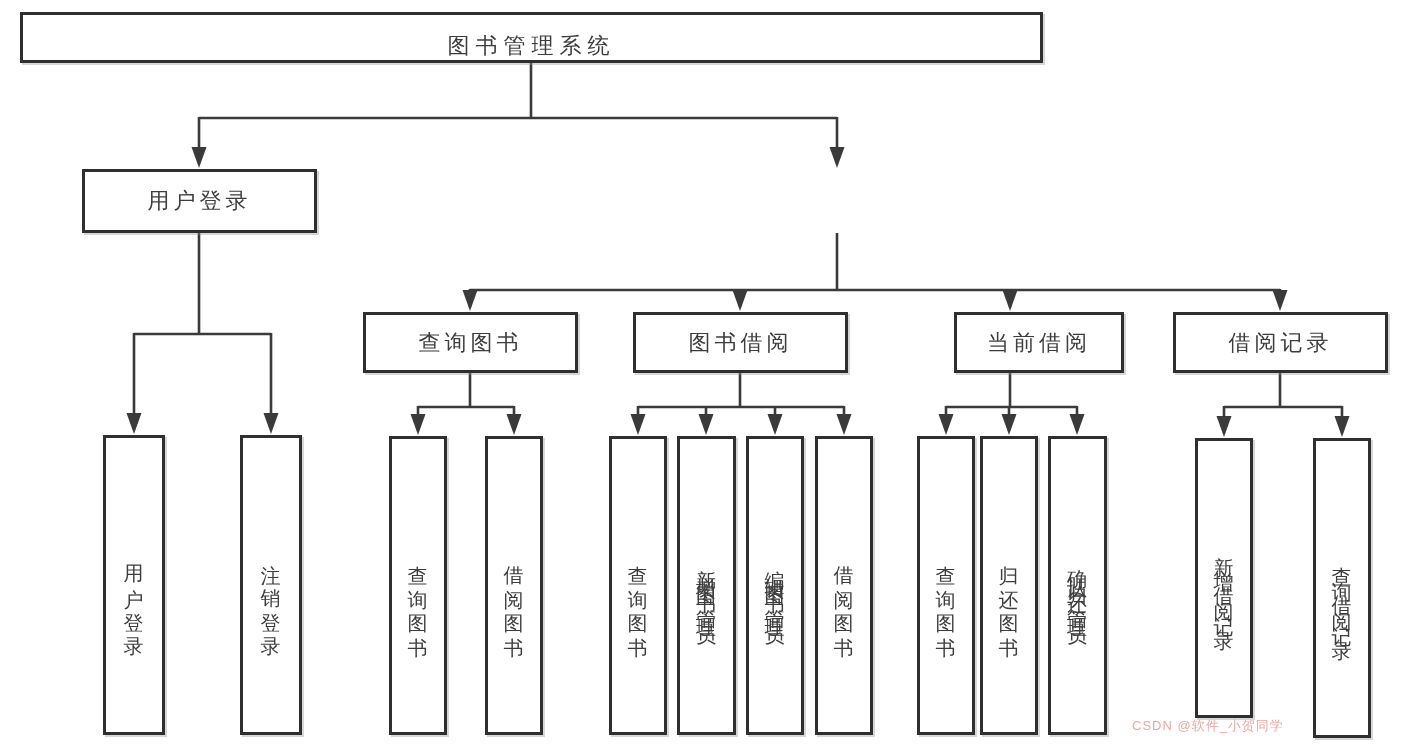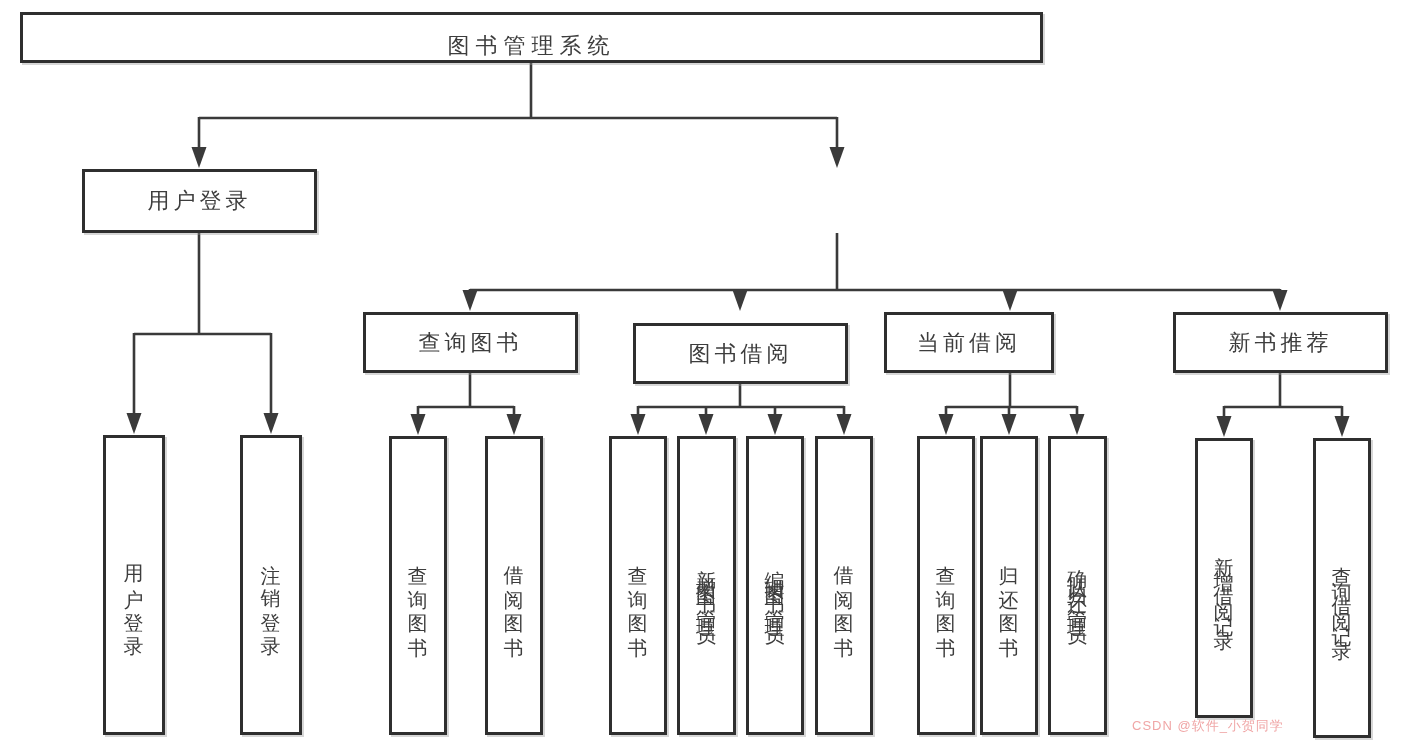--- a/index.html
+++ b/index.html
@@ -111,28 +111,28 @@
     <span>图书管理系统</span>
   </div>
 
   <div class="box" style="left:82px;top:169px;width:235px;height:64px">
     <span>用户登录</span>
   </div>
 
   <div class="box" style="left:363px;top:312px;width:215px;height:61px">
     <span>查询图书</span>
   </div>
-  <div class="box" style="left:633px;top:323px;width:215px;height:61px">
+  <div class="box" style="left:633px;top:312px;width:215px;height:61px">
     <span>图书借阅</span>
   </div>
-  <div class="box" style="left:884px;top:312px;width:170px;height:61px">
+  <div class="box" style="left:954px;top:312px;width:170px;height:61px">
     <span>当前借阅</span>
   </div>
   <div class="box" style="left:1173px;top:312px;width:215px;height:61px">
-    <span>新书推荐</span>
+    <span>借阅记录</span>
   </div>
 
   <div class="vbox v4" style="left:103px;top:435px;width:62px;height:300px">
     <span>用户登录</span>
   </div>
   <div class="vbox v4" style="left:240px;top:435px;width:62px;height:300px">
     <span>注销登录</span>
   </div>
 
   <div class="vbox v4" style="left:389px;top:436px;width:58px;height:299px">

